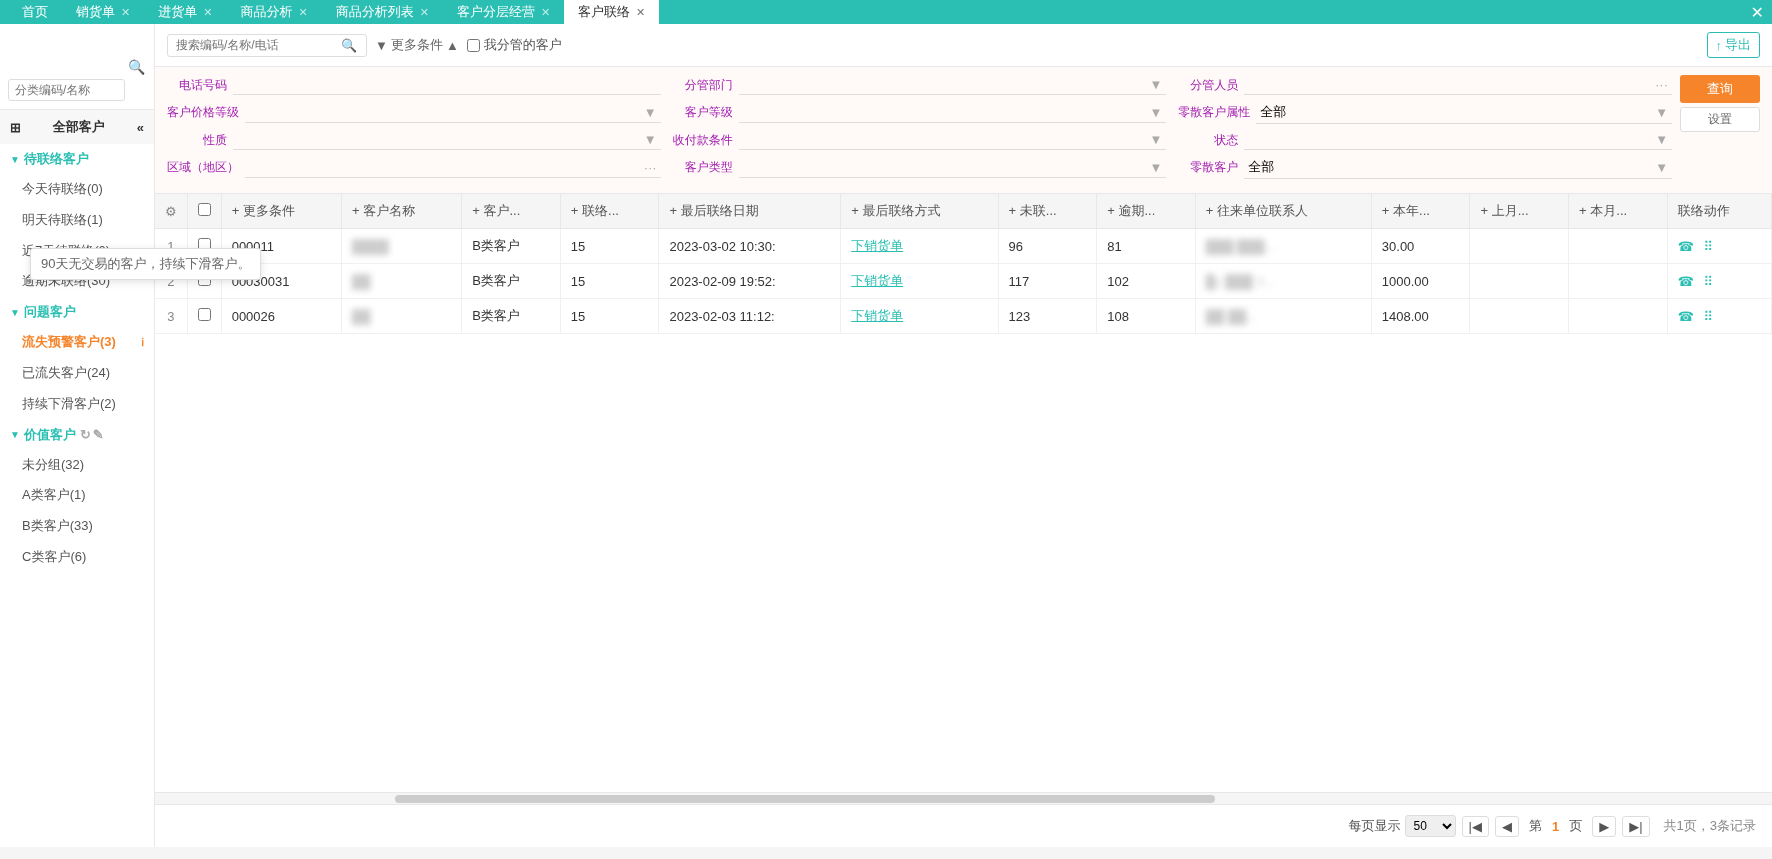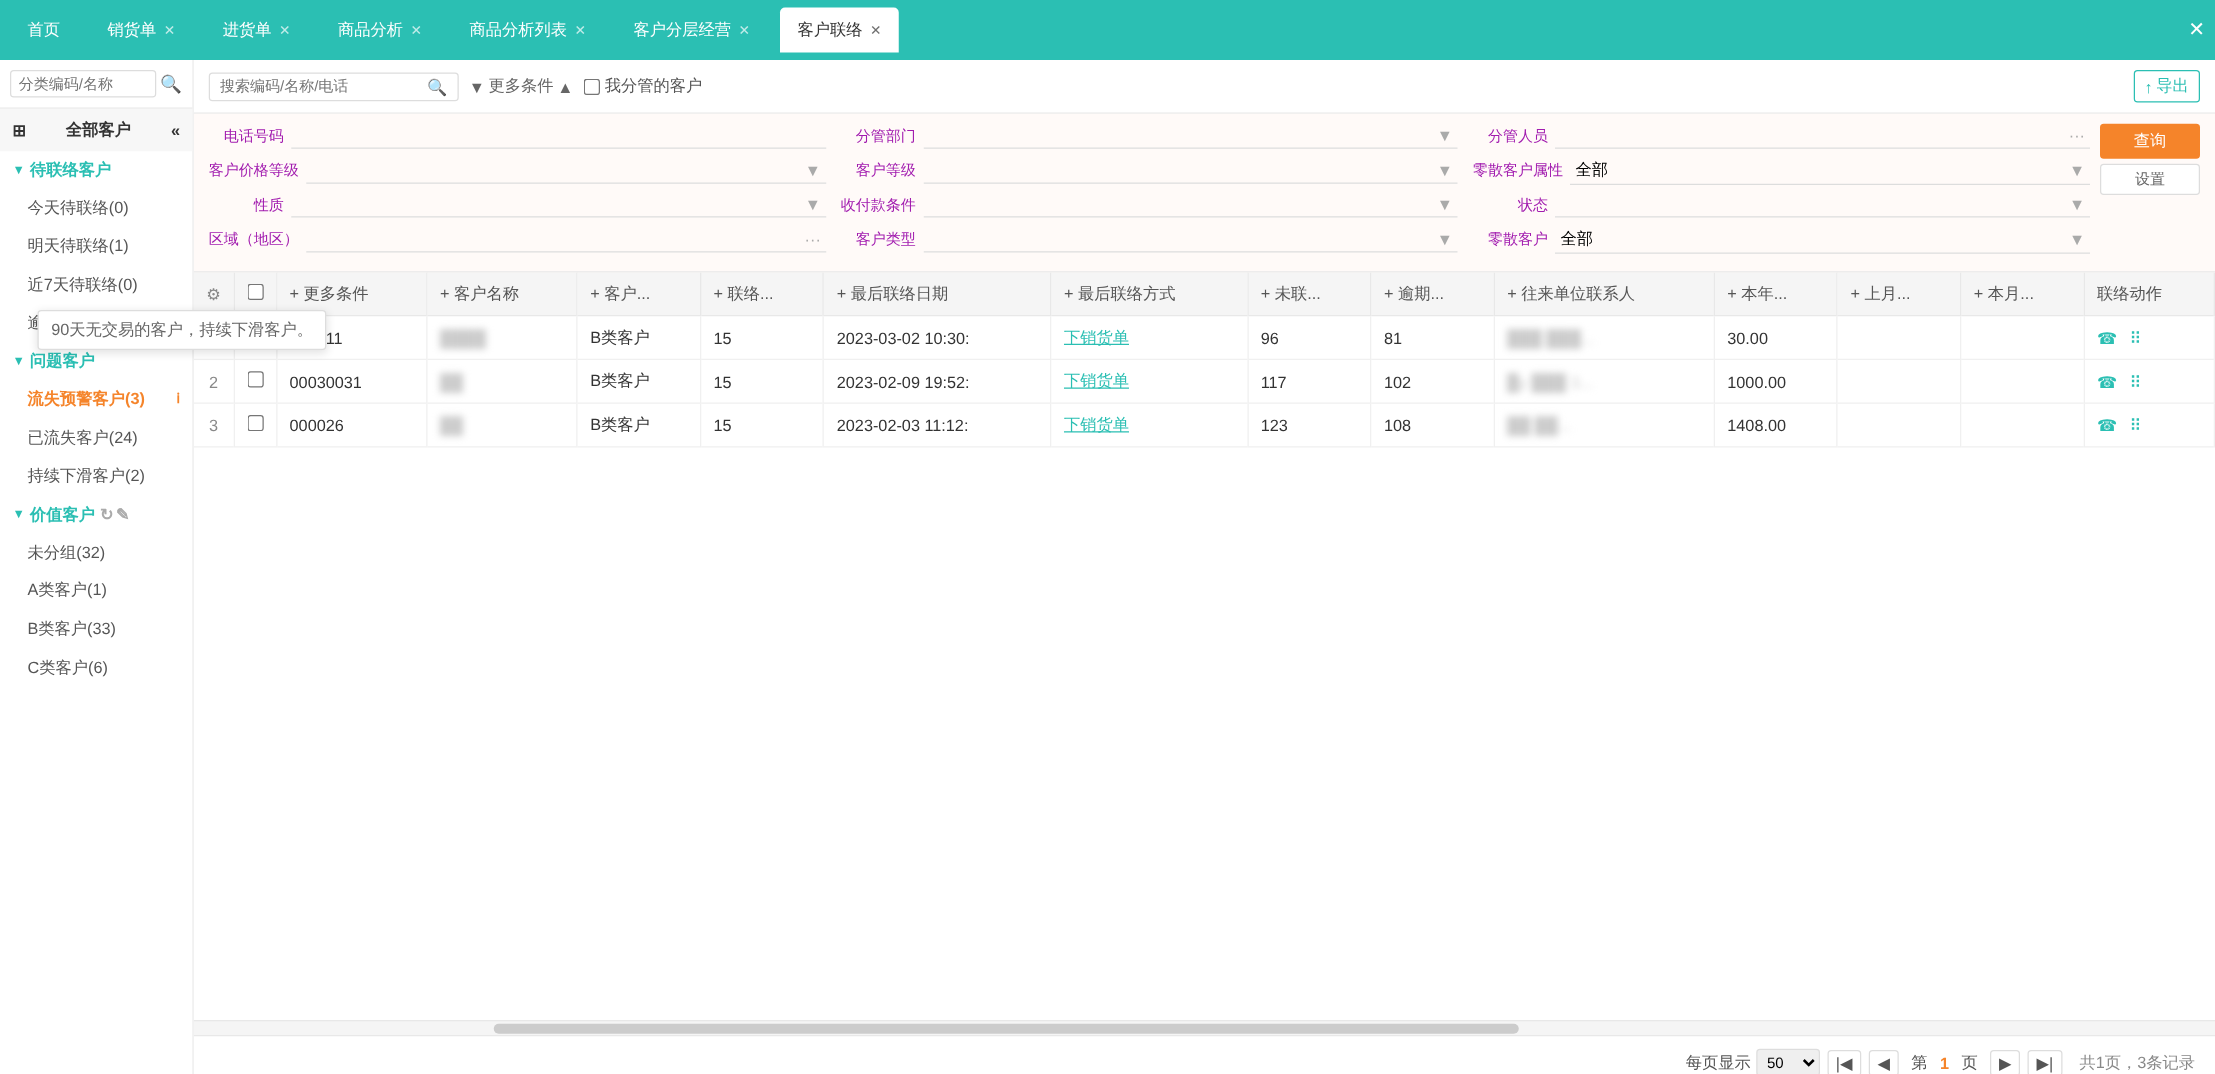--- a/index.html
+++ b/index.html
@@ -3,23 +3,22 @@
   <meta charset="utf-8">
   <style>
     * { box-sizing: border-box; margin: 0; padding: 0; font-family: "Microsoft YaHei", Arial, sans-serif; font-size: 13px; }
     body { background: #f5f5f5; overflow: hidden; }
 
     
     .tab-bar {
       display: flex;
       align-items: center;
       background: #2bbfb3;
-      height: 48px;
+      height: 24px;
       padding: 0 8px;
-      gap: 10px;
     }
     .tab-item {
       display: flex;
       align-items: center;
       padding: 0 14px;
       height: 36px;
       color: #fff;
       cursor: pointer;
       font-size: 13px;
       white-space: nowrap;
@@ -63,20 +62,21 @@
       padding: 8px;
       border-bottom: 1px solid #e8e8e8;
     }
     .sidebar-search input {
       border: 1px solid #ddd;
       border-radius: 3px;
       padding: 3px 6px;
       font-size: 12px;
       width: 100%;
       outline: none;
+      margin-top: 47px;
     }
     .sidebar-search-icon {
       margin-left: 4px;
       color: #999;
       font-size: 14px;
     }
     .sidebar-all-customers {
       display: flex;
       align-items: center;
       justify-content: space-between;

